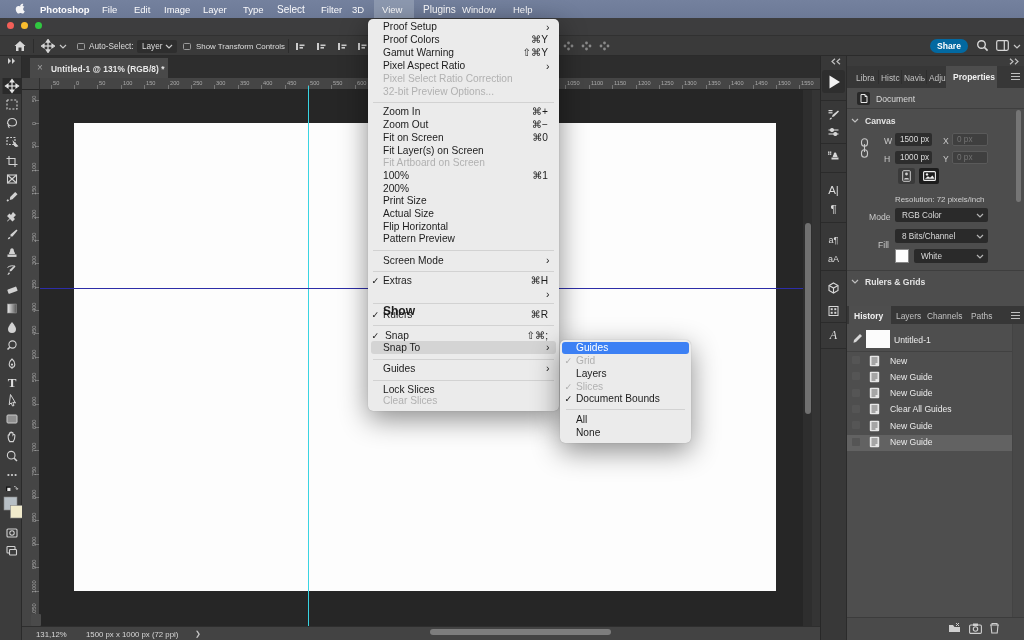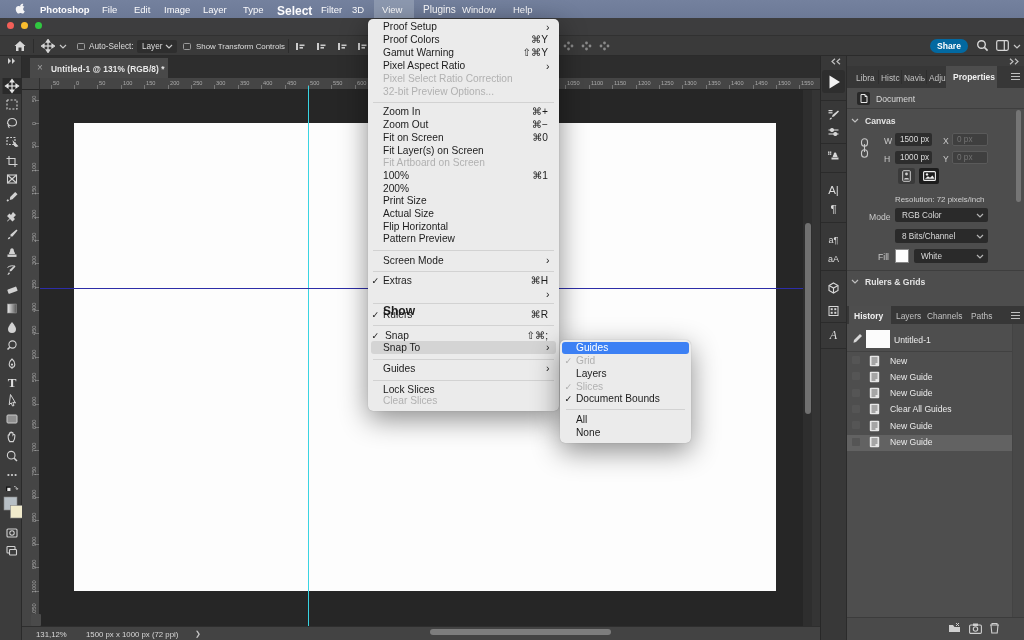--- a/index.html
+++ b/index.html
@@ -13,21 +13,21 @@
 <svg class="abs" style="left:14.5px;top:3.2px;" width="11" height="12" viewBox="0 0 11 12">
       <path d="M5.5 3.2 C6.2 2.2 7.3 1.9 8.2 2 C8.3 2.9 8 3.7 7.4 4.3 C6.8 4.9 6 5.2 5.4 5.1 C5.2 4.3 5 3.8 5.5 3.2 Z M8.6 11.4 C7.9 11.9 7.2 11.7 6.5 11.4 C5.8 11.1 5.2 11.1 4.5 11.4 C3.6 11.8 3 11.8 2.3 11.1 C0.6 9.4 0.2 6.3 1.6 4.9 C2.5 4 3.7 3.9 4.7 4.4 C5.3 4.7 5.8 4.7 6.4 4.4 C7.5 3.9 8.6 4 9.4 4.9 C8.5 5.6 8.1 6.4 8.2 7.4 C8.3 8.4 8.9 9.1 9.8 9.5 C9.5 10.3 9.1 11 8.6 11.4 Z" fill="#f4f4f6" transform="translate(0,-1.2)"></path>
     </svg>
 <div class="abs" style="left:374px;top:0;width:40px;height:18px;background:#8d99b0;"></div>
 <div class="abs" style="left:40px;top:3.8px;font-size:9.5px;font-weight:bold;color:#fbfbfd;">Photoshop</div>
 <div class="abs" style="left:102px;top:3.8px;font-size:9.5px;font-weight:normal;color:#fbfbfd;">File</div>
 <div class="abs" style="left:134px;top:3.8px;font-size:9.5px;font-weight:normal;color:#fbfbfd;">Edit</div>
 <div class="abs" style="left:164px;top:3.8px;font-size:9.5px;font-weight:normal;color:#fbfbfd;">Image</div>
 <div class="abs" style="left:203px;top:3.8px;font-size:9.5px;font-weight:normal;color:#fbfbfd;">Layer</div>
 <div class="abs" style="left:243px;top:3.8px;font-size:9.5px;font-weight:normal;color:#fbfbfd;">Type</div>
-<div class="abs" style="left:277px;top:3.8px;font-size:12px;font-weight:bold;color:#fbfbfd;">Select</div>
+<div class="abs" style="left:277px;top:3.8px;font-size:10px;font-weight:normal;color:#fbfbfd;">Select</div>
 <div class="abs" style="left:321px;top:3.8px;font-size:9.5px;font-weight:normal;color:#fbfbfd;">Filter</div>
 <div class="abs" style="left:352px;top:3.8px;font-size:9.5px;font-weight:normal;color:#fbfbfd;">3D</div>
 <div class="abs" style="left:382px;top:3.8px;font-size:9.5px;font-weight:normal;color:#fbfbfd;">View</div>
 <div class="abs" style="left:423px;top:3.8px;font-size:10px;font-weight:normal;color:#fbfbfd;">Plugins</div>
 <div class="abs" style="left:462px;top:3.8px;font-size:9.5px;font-weight:normal;color:#fbfbfd;">Window</div>
 <div class="abs" style="left:513px;top:3.8px;font-size:9.5px;font-weight:normal;color:#fbfbfd;">Help</div>
 <div class="abs" style="left:0;top:18px;width:1024px;height:18px;background:#3d3d3e;border-bottom:1px solid #313131;border-radius:7px 7px 0 0;"></div>
 <div class="abs" style="left:7px;top:21.5px;width:7px;height:7px;border-radius:50%;background:#f35f58;"></div>
 <div class="abs" style="left:21px;top:21.5px;width:7px;height:7px;border-radius:50%;background:#f9bd2e;"></div>
 <div class="abs" style="left:35px;top:21.5px;width:7px;height:7px;border-radius:50%;background:#30c740;"></div>
@@ -552,21 +552,21 @@
 <div class="abs" style="left:895px;top:208px;width:93px;height:14px;background:#2a2a2a;border-radius:2px;"></div>
 <div class="abs" style="left:902px;top:210.5px;font-size:8.2px;color:#dcdcdc;">RGB Color</div>
 <svg class="abs" style="left:976px;top:213px;" width="8" height="5" viewBox="0 0 8 5">
       <polyline points="1,1 4,4 7,1" fill="none" stroke="#b5b5b5" stroke-width="1.2"></polyline>
     </svg>
 <div class="abs" style="left:895px;top:229px;width:93px;height:14px;background:#2a2a2a;border-radius:2px;"></div>
 <div class="abs" style="left:902px;top:231.5px;font-size:8.2px;color:#dcdcdc;">8 Bits/Channel</div>
 <svg class="abs" style="left:976px;top:234px;" width="8" height="5" viewBox="0 0 8 5">
       <polyline points="1,1 4,4 7,1" fill="none" stroke="#b5b5b5" stroke-width="1.2"></polyline>
     </svg>
-<div class="abs" style="left:878px;top:252px;font-size:8.6px;color:#c9c9c9;">Fill</div>
+<div class="abs" style="left:878px;top:240px;font-size:8.6px;color:#c9c9c9;">Fill</div>
 <div class="abs" style="left:895px;top:249px;width:14px;height:14px;background:#fff;border:1px solid #888;"></div>
 <div class="abs" style="left:914px;top:249px;width:74px;height:14px;background:#2a2a2a;border-radius:2px;"></div>
 <div class="abs" style="left:921px;top:251.5px;font-size:8.2px;color:#dcdcdc;">White</div>
 <svg class="abs" style="left:976px;top:254px;" width="8" height="5" viewBox="0 0 8 5">
       <polyline points="1,1 4,4 7,1" fill="none" stroke="#b5b5b5" stroke-width="1.2"></polyline>
     </svg>
 <div class="abs" style="left:847px;top:270px;width:177px;height:1px;background:#3e3e3e;"></div>
 <svg class="abs" style="left:851px;top:279px;" width="8" height="5" viewBox="0 0 8 5">
       <polyline points="1,1 4,4 7,1" fill="none" stroke="#c0c0c0" stroke-width="1.2"></polyline>
     </svg>

